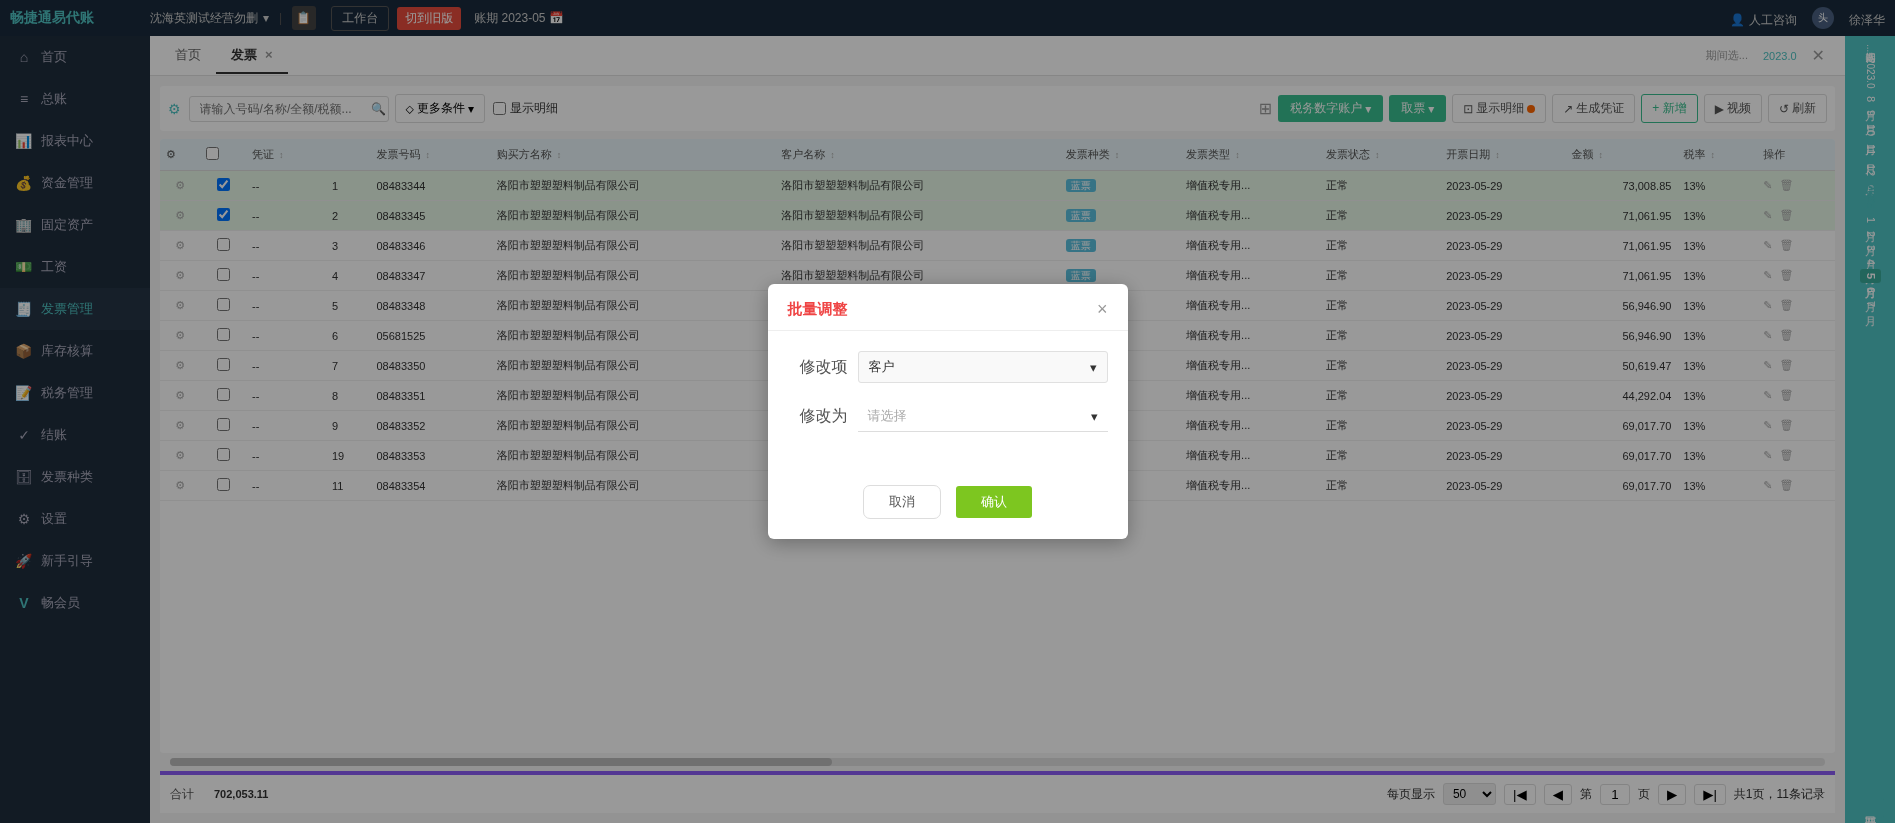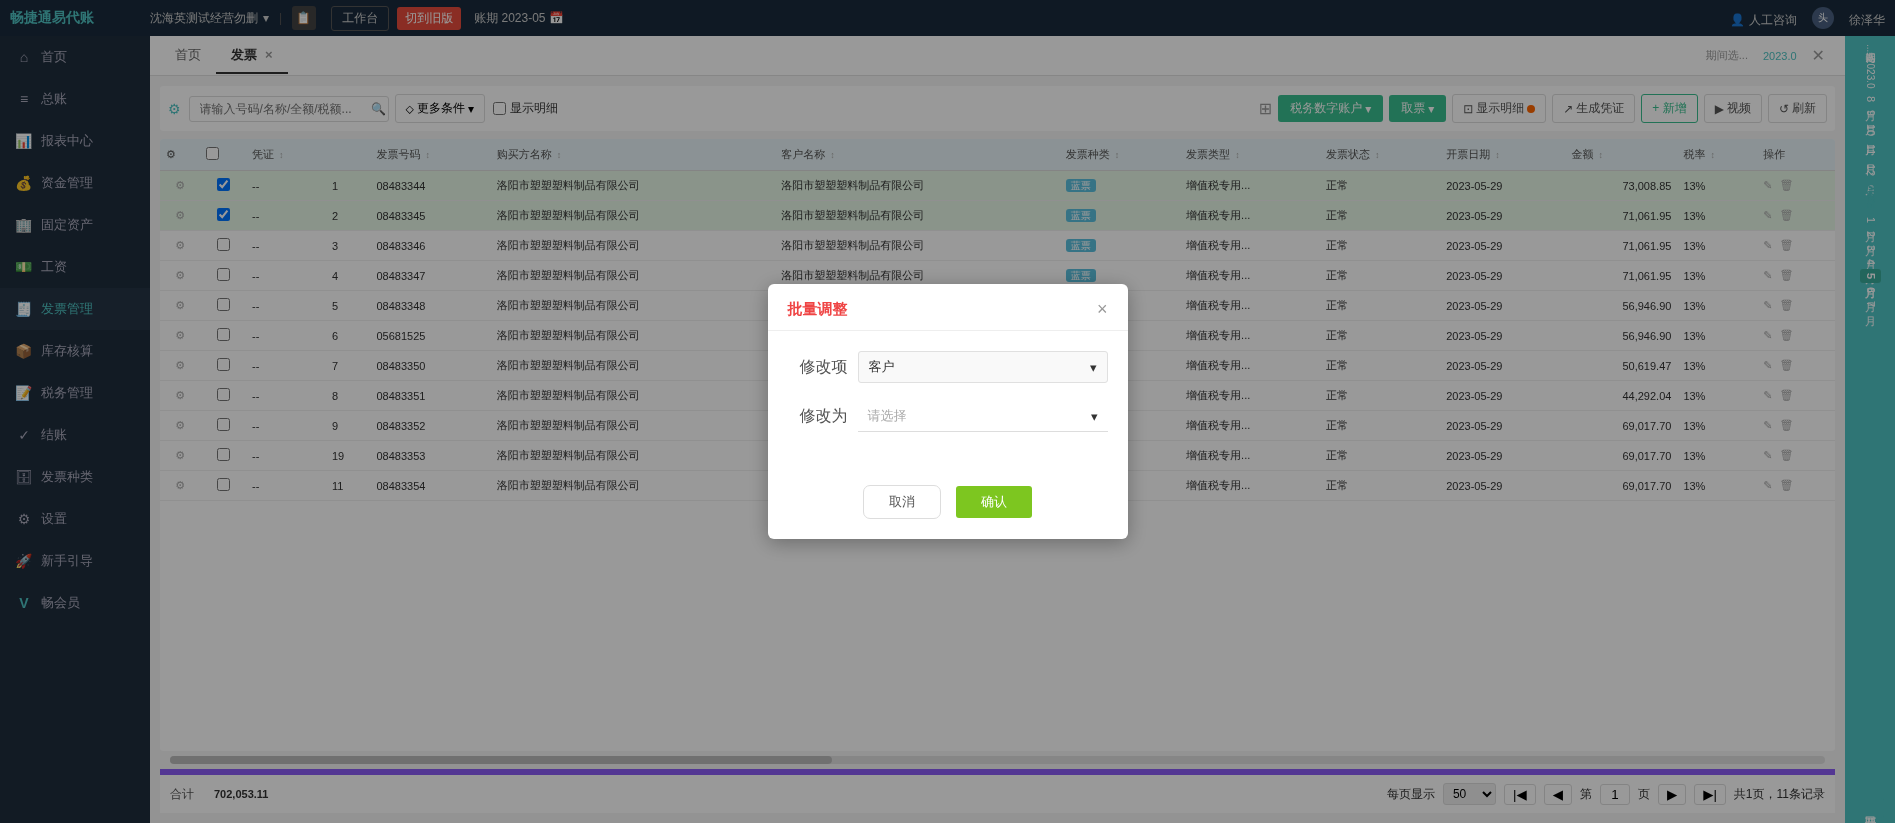--- a/index.html
+++ b/index.html
@@ -52,21 +52,21 @@
     .table-wrapper { flex: 1; overflow: auto; background: #fff; border-radius: 3px; }
     table { width: 100%; border-collapse: collapse; font-size: 12px; }
     thead tr { background: #e8f4f8; }
     th { padding: 8px 6px; text-align: left; border-bottom: 1px solid #ddd; font-weight: normal; color: #555; white-space: nowrap; font-size: 11px; }
     td { padding: 7px 6px; border-bottom: 1px solid #f0f0f0; color: #333; white-space: nowrap; font-size: 11px; }
     tr.selected { background: #e6f7e6; }
     .badge-blue { background: #5bc0de; color: #fff; padding: 1px 5px; border-radius: 3px; font-size: 10px; }
     .sort-icon { color: #aaa; margin-left: 2px; font-size: 9px; }
 
     
-    .table-footer { background: #fff; border-top: 6px solid #8b5cf6; padding: 8px 10px; display: flex; align-items: center; }
+    .table-footer { background: #fff; border-top: 4px solid #8b5cf6; padding: 8px 10px; display: flex; align-items: center; }
     .total-label { font-size: 12px; color: #555; }
     .total-amount { font-size: 11px; font-weight: bold; margin-left: 20px; }
     .pagination { margin-left: auto; display: flex; align-items: center; gap: 8px; font-size: 12px; }
     .page-size-select { border: 1px solid #ddd; padding: 2px 5px; border-radius: 3px; font-size: 12px; }
     .page-btn { border: 1px solid #ddd; background: #fff; padding: 2px 8px; border-radius: 3px; cursor: pointer; }
 
     
     .right-sidebar { width: 50px; background: #4fc3c3; display: flex; flex-direction: column; align-items: center; padding: 5px 0; }
 
     

